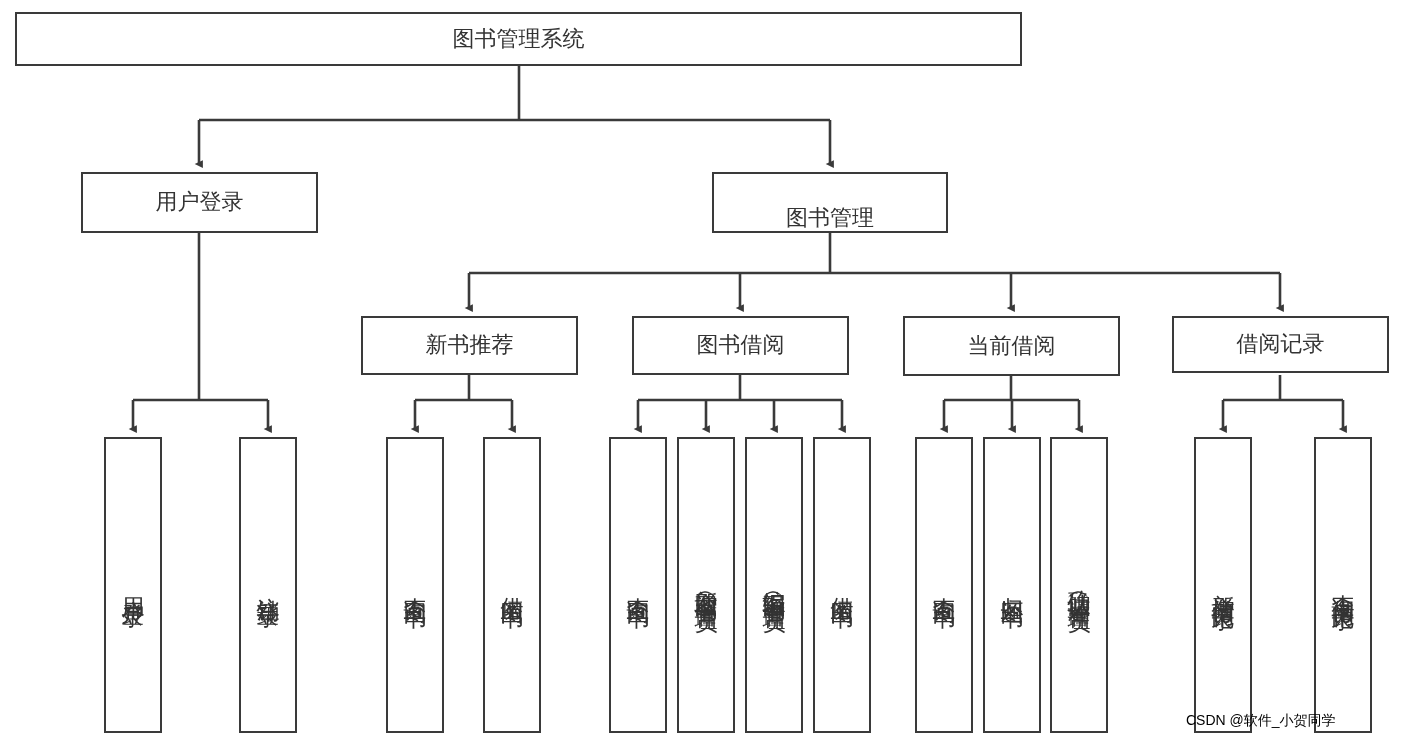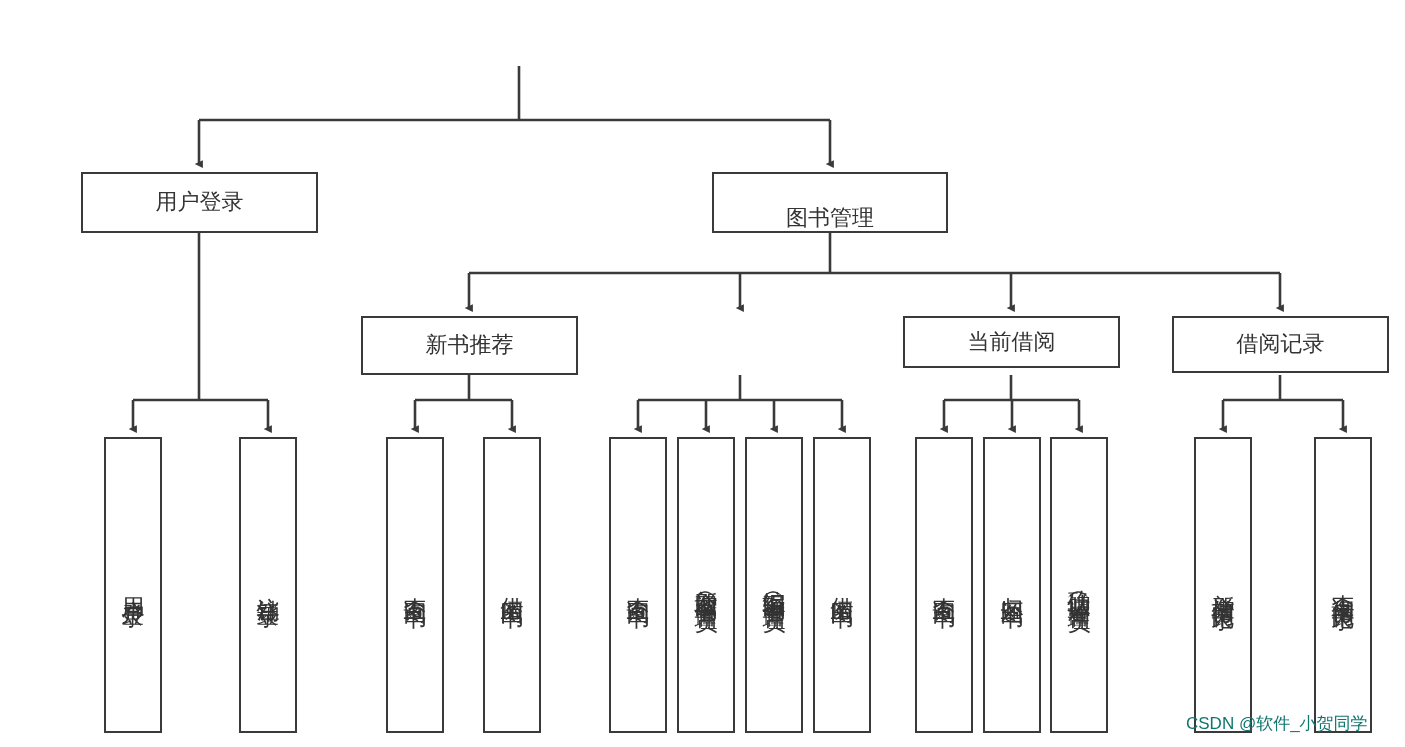--- a/index.html
+++ b/index.html
@@ -53,22 +53,22 @@
     writing-mode: vertical-rl;
     text-orientation: upright;
     font-size: 23px;
     letter-spacing: 3px;
     line-height: 1;
   }
   #watermark {
     position: absolute;
     left: 1186px;
     top: 712px;
-    font-size: 17px;
-    color: #0f766e;
+    font-size: 14px;
+    color: #000000;
     white-space: nowrap;
     pointer-events: none;
   }
 </style>
 </head>
 <body>
 
 <div id="diagram-root">
 
   <svg id="edges-layer" viewBox="0 0 1405 747" width="1405" height="747" xmlns="http://www.w3.org/2000/svg">
@@ -114,32 +114,38 @@
       <path d="M1012,400 L1012,429" marker-end="url(#arrowhead)"></path>
       <path d="M1079,400 L1079,429" marker-end="url(#arrowhead)"></path>
 
       <path d="M1280,375 L1280,400"></path>
       <path d="M1223,400 L1343,400"></path>
       <path d="M1223,400 L1223,429" marker-end="url(#arrowhead)"></path>
       <path d="M1343,400 L1343,429" marker-end="url(#arrowhead)"></path>
     </g>
   </svg>
 
+  <div class="node horizontal" style="left:15px; top:12px; width:1007px; height:54px;">
+    <span class="node-label">图书管理系统</span>
+  </div>
 
   <div class="node horizontal" style="left:81px; top:172px; width:237px; height:61px;">
     <span class="node-label">用户登录</span>
   </div>
   <div class="node horizontal" style="left:712px; top:172px; width:236px; height:61px;align-items:flex-end;">
     <span class="node-label">图书管理</span>
   </div>
 
   <div class="node horizontal" style="left:361px; top:316px; width:217px; height:59px;font-family:Liberation Serif, serif;">
     <span class="node-label">新书推荐</span>
   </div>
-  <div class="node horizontal" style="left:903px; top:316px; width:217px; height:52px;">
+  <div class="node horizontal" style="left:632px; top:316px; width:217px; height:59px;">
+    <span class="node-label">图书借阅</span>
+  </div>
+  <div class="node horizontal" style="left:903px; top:316px; width:217px; height:60px;">
     <span class="node-label">当前借阅</span>
   </div>
   <div class="node horizontal" style="left:1172px; top:316px; width:217px; height:57px;">
     <span class="node-label">借阅记录</span>
   </div>
 
   <div class="node vertical" style="left:104px; top:437px; width:58px; height:296px;">
     <span class="node-label">用户登录</span>
   </div>
   <div class="node vertical" style="left:239px; top:437px; width:58px; height:296px;">

